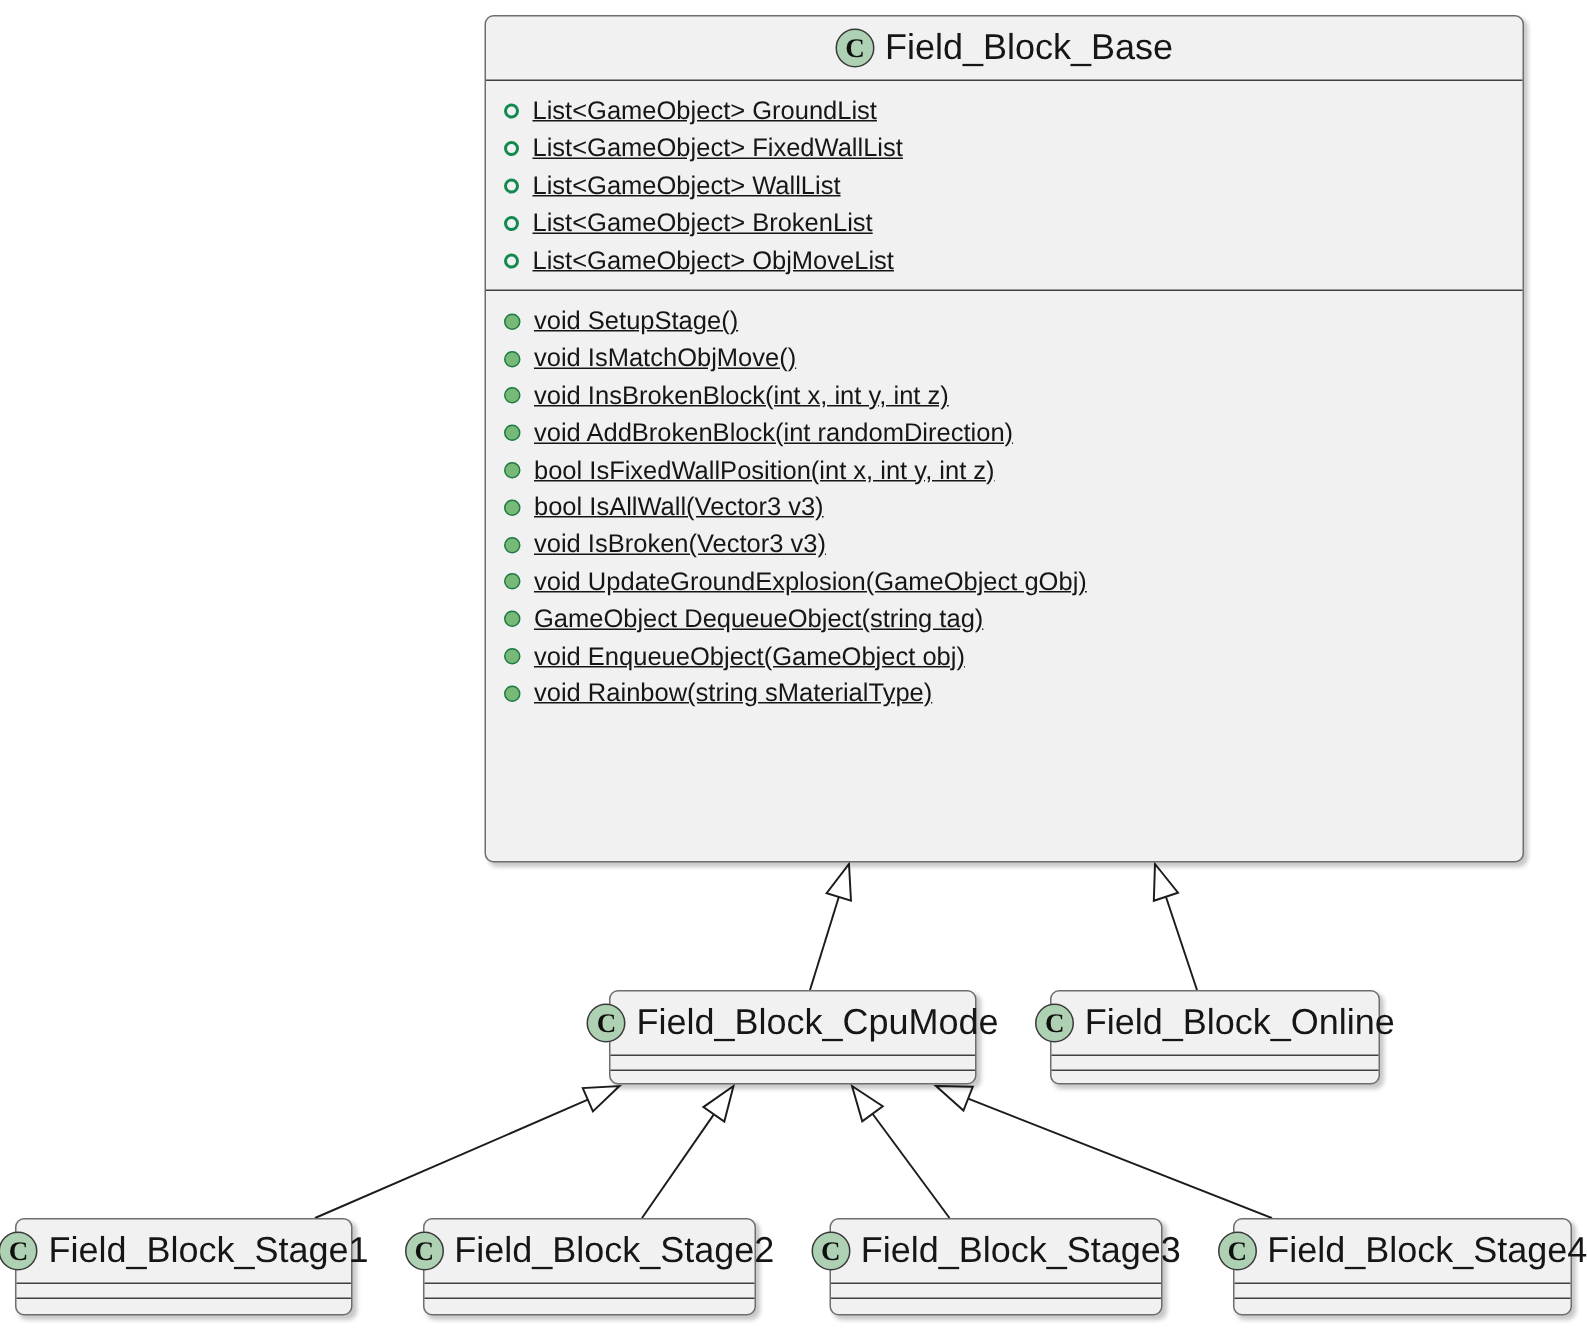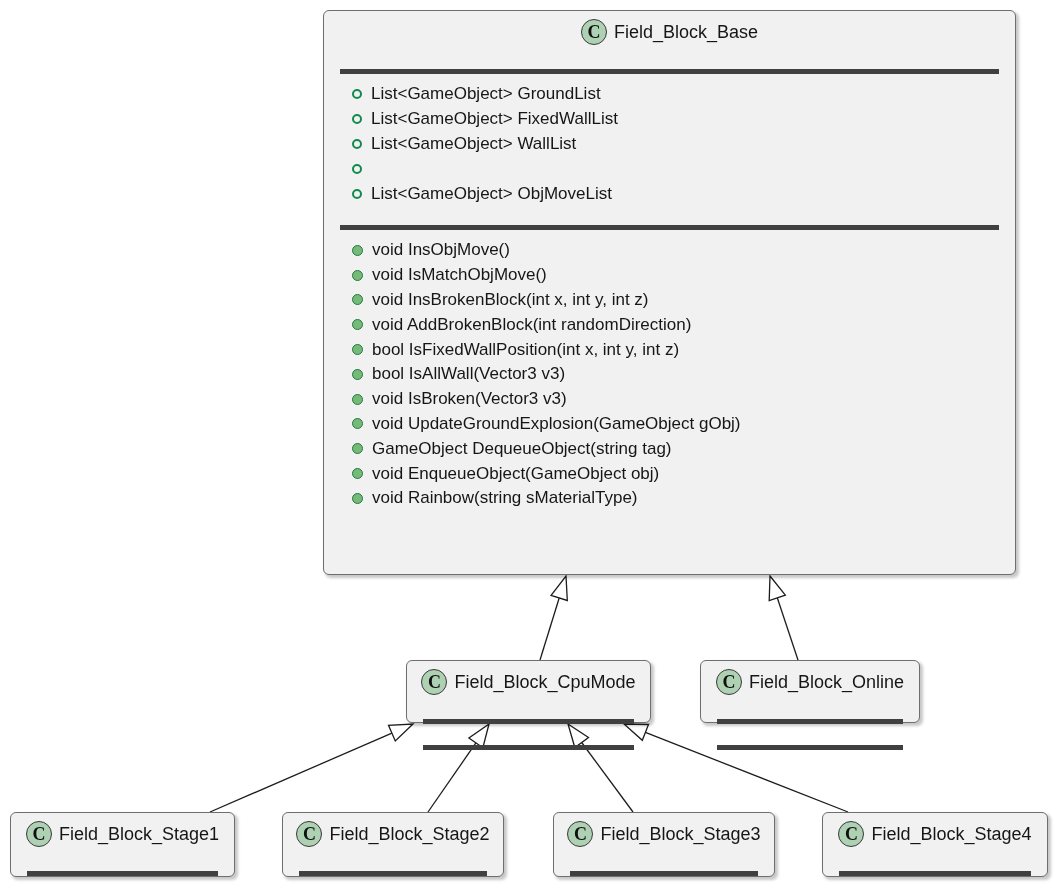--- a/index.html
+++ b/index.html
@@ -17,35 +17,36 @@
     background:#f1f1f1;
     border:1.3px solid #6e6e6e;
     border-radius:6px;
     box-shadow:2.5px 2.5px 3px rgba(0,0,0,0.22);
     color:#161616;
   }
   .class-title{
     display:flex;align-items:center;justify-content:center;
     gap:7px;box-sizing:border-box;padding:0 6px;
   }
-  .class-name{font-size:18px;white-space:nowrap;}
+  .class-name{font-size:24px;white-space:nowrap;}
   .class-icon{
     flex:0 0 auto;
     width:26px;height:26px;border-radius:50%;
     background:#ADD1B2;border:1.6px solid #3a3a3a;
     display:flex;align-items:center;justify-content:center;
     font-family:"Liberation Serif",serif;
     font-weight:bold;font-style:normal;
     font-size:18px;color:#101010;
     box-sizing:border-box;
   }
   .compartment{
-    border-top:5px solid #404040;
+    border-top:1px solid #404040;
     box-sizing:border-box;
-    margin:16px;
+    margin:0;
+    text-decoration:underline;
   }
   ul.compartment{
     list-style:none;
     padding:8px 8px 0 12px;
   }
   ul.compartment li{
     display:flex;align-items:center;gap:9px;
     height:24.8px;
     font-size:17px;
     white-space:nowrap;
@@ -105,30 +106,31 @@
       <li>
           <span class="vis-icon field"></span>
           <span>List&lt;GameObject&gt; FixedWallList</span>
         </li>
       <li>
           <span class="vis-icon field"></span>
           <span>List&lt;GameObject&gt; WallList</span>
         </li>
       <li>
           <span class="vis-icon field"></span>
+          <span>List&lt;GameObject&gt; BrokenList</span>
         </li>
       <li>
           <span class="vis-icon field"></span>
           <span>List&lt;GameObject&gt; ObjMoveList</span>
         </li>
     </ul>
     <ul class="compartment methods">
       <li>
           <span class="vis-icon method"></span>
-          <span>void InsObjMove()</span>
+          <span>void SetupStage()</span>
         </li>
       <li>
           <span class="vis-icon method"></span>
           <span>void IsMatchObjMove()</span>
         </li>
       <li>
           <span class="vis-icon method"></span>
           <span>void InsBrokenBlock(int x, int y, int z)</span>
         </li>
       <li>

